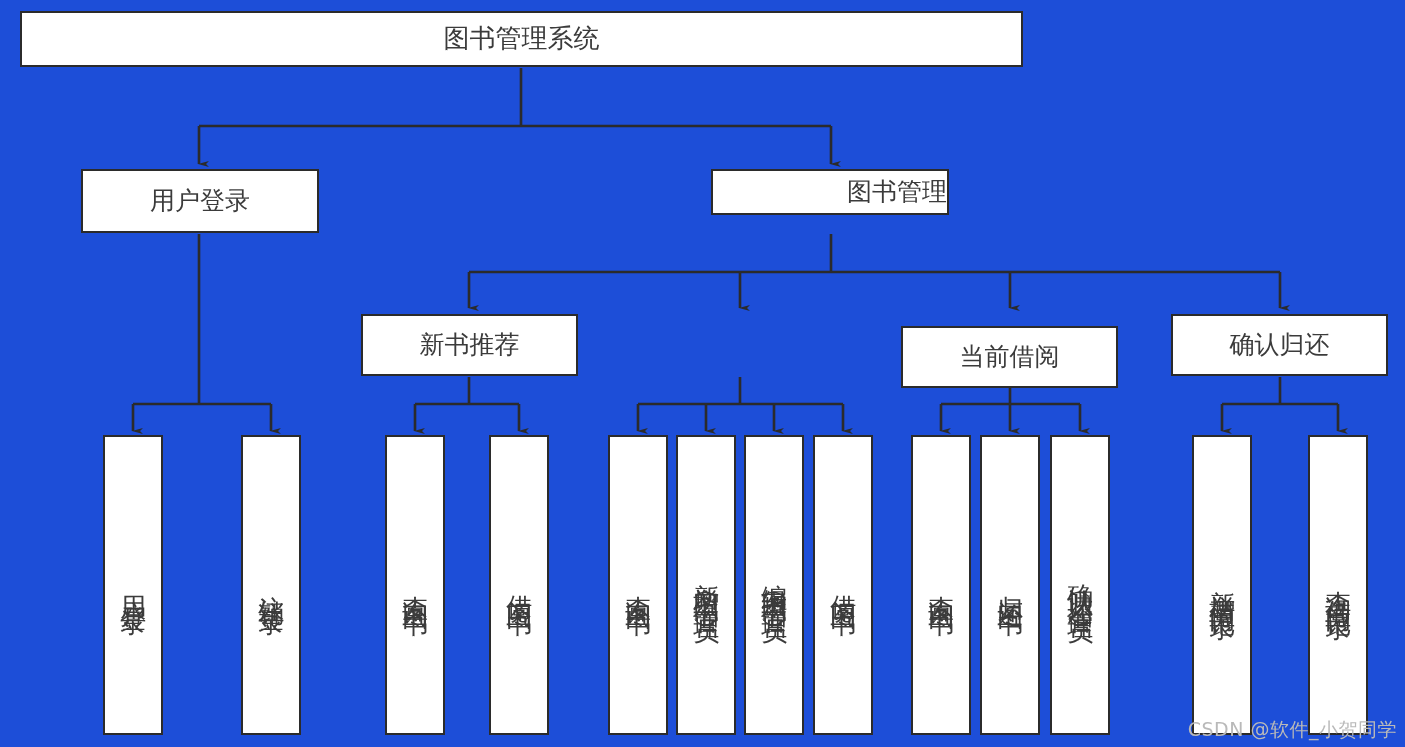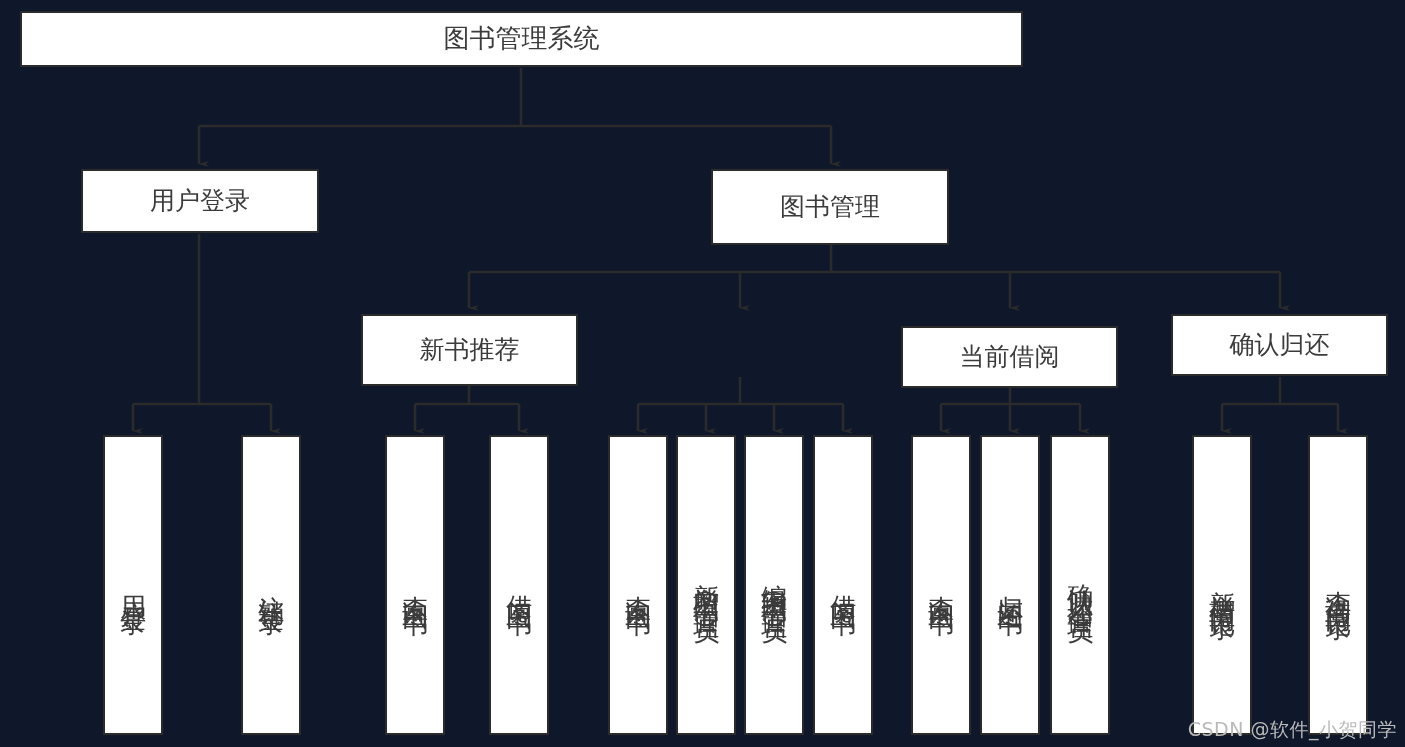--- a/index.html
+++ b/index.html
@@ -1,16 +1,16 @@
 <!DOCTYPE html>
 <html><head>
 <meta charset="utf-8">
 <style>
   html,body{margin:0;padding:0;background:#ffffff;}
-  #stage{position:relative;width:1405px;height:747px;background:#0f172a;
+  #stage{position:relative;width:1405px;height:747px;background:#1d4ed8;
          font-family:"DejaVu Sans","Liberation Sans",sans-serif;overflow:hidden;}
   svg#wires{position:absolute;left:0;top:0;width:1405px;height:747px;pointer-events:none;}
   .node{position:absolute;box-sizing:border-box;background:#ffffff;
         border:2px solid #2b2b2b;display:flex;align-items:center;justify-content:center;}
   .node .lbl{color:#3b3b3b;line-height:1.05;text-align:center;white-space:nowrap;}
   .node.horiz .lbl{font-size:25px;}
   .node.root .lbl{font-size:26px;}
   .node.leaf{align-items:center;justify-content:center;}
   .node.leaf .lbl{writing-mode:vertical-rl;text-orientation:upright;
                   font-size:26px;letter-spacing:5px;white-space:nowrap;}
@@ -72,25 +72,25 @@
     </g>
   </svg>
 
   <div class="node root horiz" style="left:20px;top:11px;width:1003px;height:56px;">
     <span class="lbl">图书管理系统</span>
   </div>
 
   <div class="node horiz" style="left:81px;top:169px;width:238px;height:64px;">
     <span class="lbl">用户登录</span>
   </div>
-  <div class="node horiz" style="left:711px;top:169px;width:238px;height:76px;">
+  <div class="node horiz" style="left:711px;top:169px;width:238px;height:46px;justify-content:flex-end;">
     <span class="lbl">图书管理</span>
   </div>
 
-  <div class="node horiz" style="left:361px;top:314px;width:217px;height:72px;">
+  <div class="node horiz" style="left:361px;top:314px;width:217px;height:62px;">
     <span class="lbl">新书推荐</span>
   </div>
   <div class="node horiz" style="left:901px;top:314px;width:217px;height:62px;margin-top:12px;">
     <span class="lbl">当前借阅</span>
   </div>
   <div class="node horiz" style="left:1171px;top:314px;width:217px;height:62px;">
     <span class="lbl">确认归还</span>
   </div>
 
   <div class="node leaf" style="left:103px;top:435px;width:60px;height:300px;">

